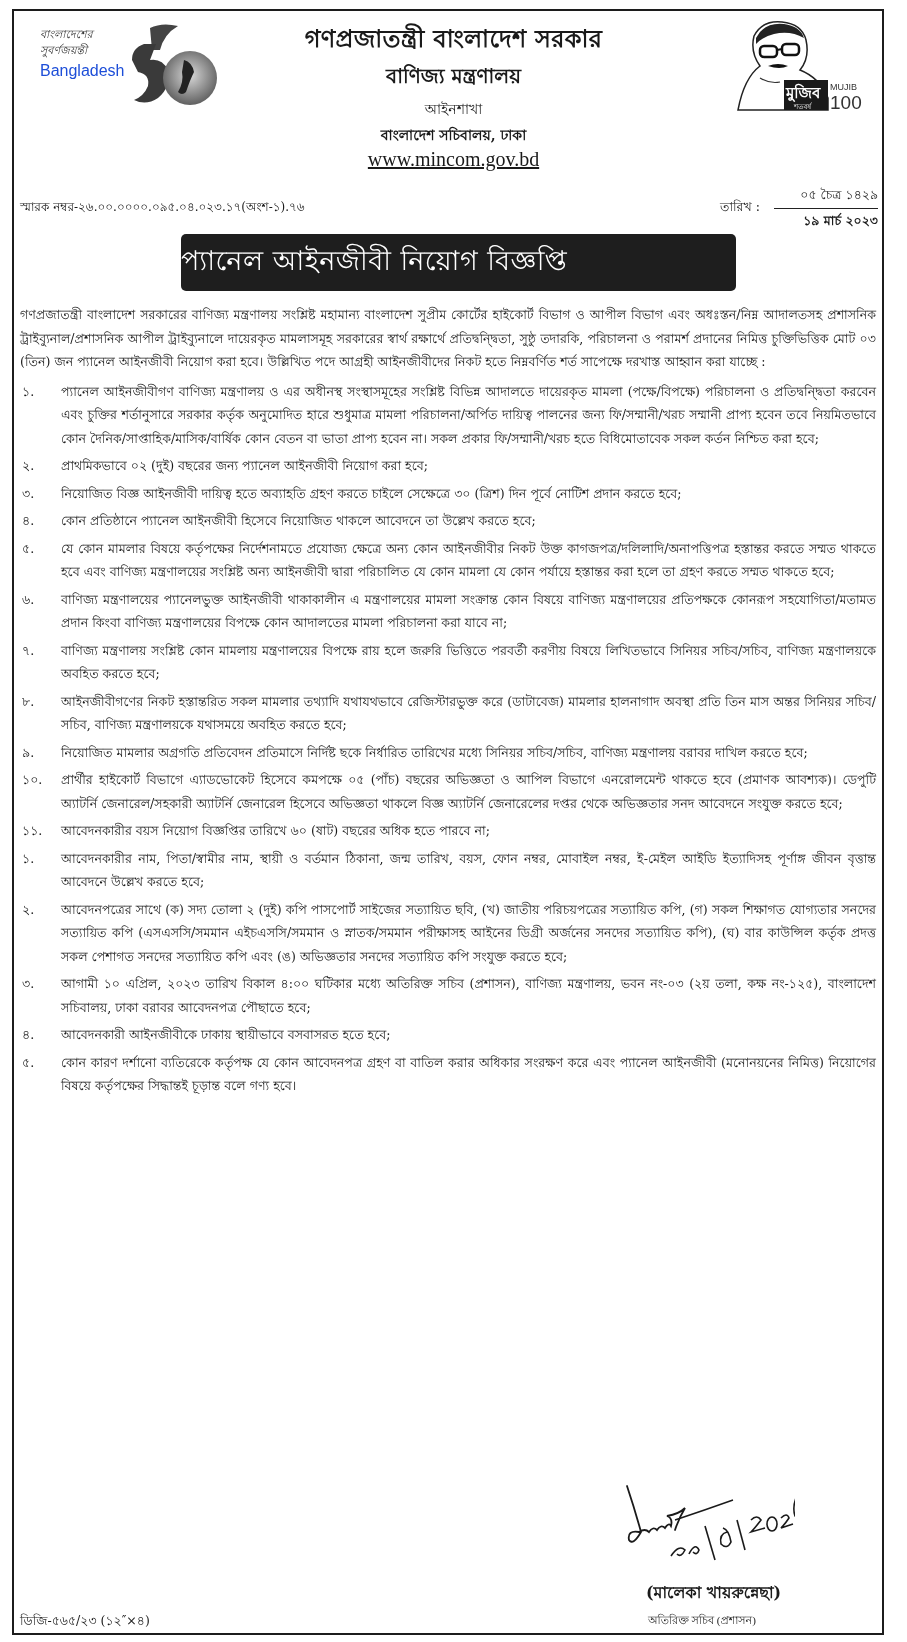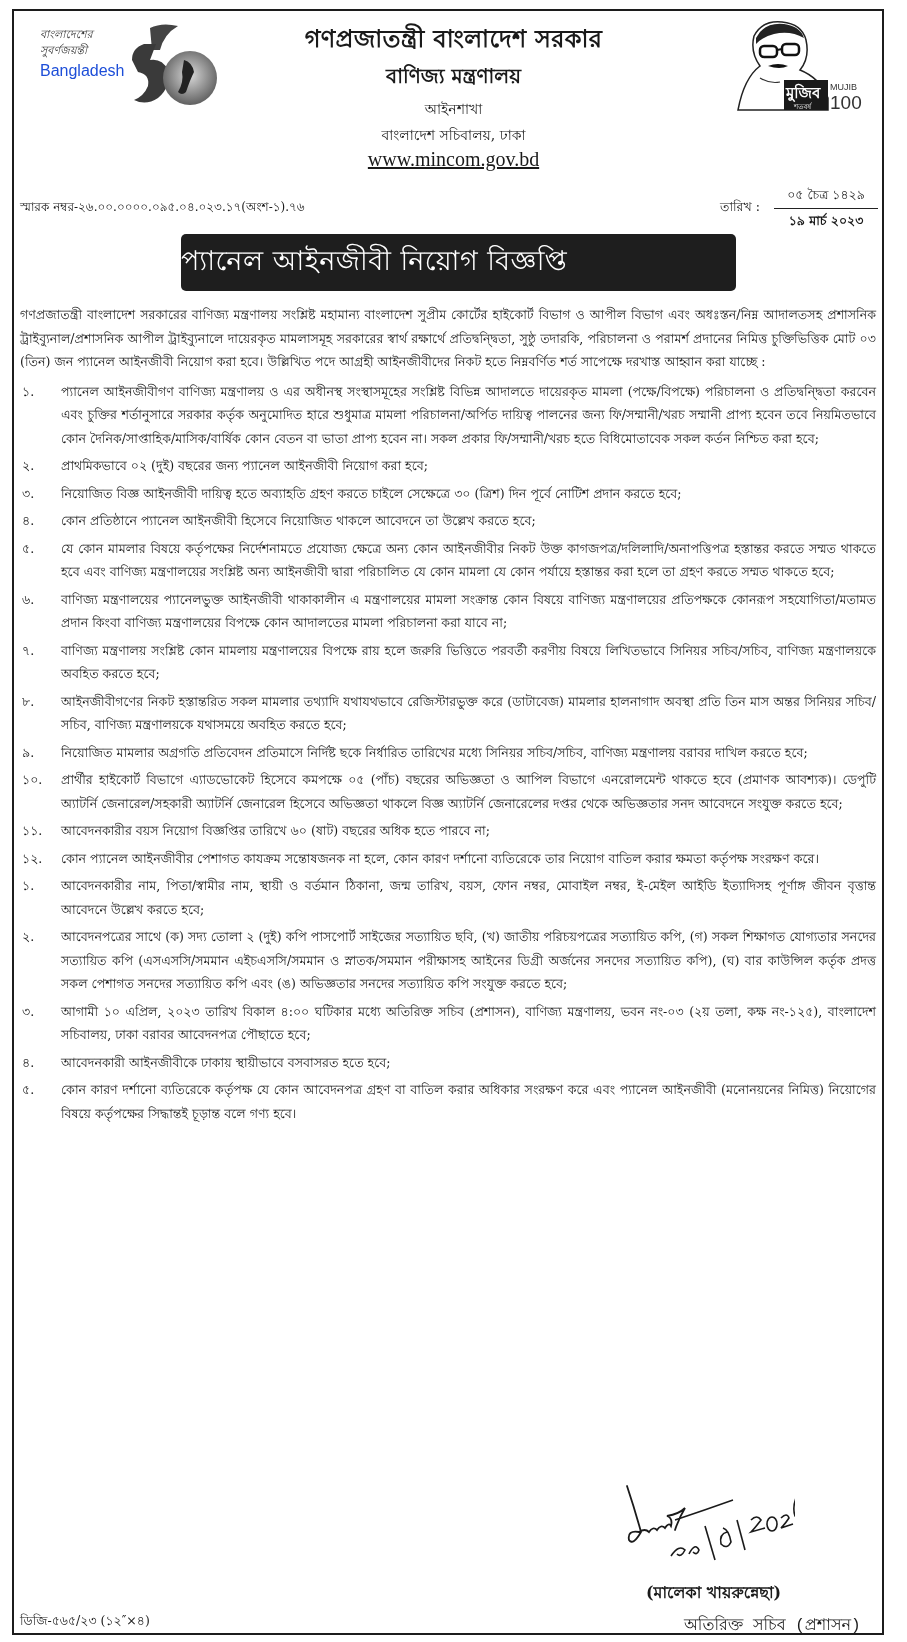--- a/index.html
+++ b/index.html
@@ -18,28 +18,28 @@
   .logo-left .bn2 { top: 24px; }
   .logo-left .en { position: absolute; left: 18px; top: 44px; font-size: 16px; color: #1d4ed8; font-family: "Liberation Sans", sans-serif; }
   .logo-left svg { position: absolute; left: 100px; top: 2px; }
 
   .logo-right { position: absolute; left: 730px; top: 18px; width: 150px; height: 95px; }
 
   .hdr { position: absolute; left: 0; width: 907px; text-align: center; }
   .hdr-gov { top: 20px; font-size: 24px; font-weight: bold; font-family: "DejaVu Serif", serif; letter-spacing: 0.3px; }
   .hdr-min { top: 61px; font-size: 20px; font-weight: bold; font-family: "DejaVu Serif", serif; }
   .hdr-wing { top: 98px; font-size: 14px; font-family: "DejaVu Serif", serif; }
-  .hdr-loc { top: 124px; font-size: 14px; font-family: "DejaVu Serif", serif; }
+  .hdr-loc { top: 124px; font-size: 14px; font-family: "DejaVu Serif", serif; font-weight: bold; }
   .hdr-web { top: 148px; font-size: 20px; font-family: "Liberation Serif", serif; }
   .hdr-web span { text-decoration: underline; }
 
   .memo { position: absolute; left: 20px; top: 198px; font-size: 12px; font-family: "DejaVu Serif", serif; }
   .date-block { position: absolute; left: 720px; top: 186px; font-size: 12.5px; font-family: "DejaVu Serif", serif; }
   .date-block .lbl { position: absolute; left: 0; top: 12px; white-space: nowrap; }
-  .date-block .frac { position: absolute; left: 54px; top: 0; width: 104px; text-align: center; }
+  .date-block .frac { position: absolute; left: 54px; top: 0; width: 104px; text-align: right; }
   .date-block .frac .top { display: block; border-bottom: 1px solid #222; padding-bottom: 2px; white-space: nowrap; }
   .date-block .frac .bot { display: block; padding-top: 3px; white-space: nowrap; font-weight: bold; }
 
   .banner {
     position: absolute; left: 181px; top: 234px; width: 555px; height: 57px;
     background: #1e1e1e; border-radius: 5px; color: #fff;
     font-size: 27px; font-family: "DejaVu Serif", serif;
     display: flex; align-items: center; justify-content: flex-start; letter-spacing: 0.5px;
   }
 
@@ -47,21 +47,21 @@
   .body { position: absolute; left: 20px; top: 303px; width: 856px; font-family: "DejaVu Serif", serif; font-size: 12.6px; line-height: 23.5px; }
   .intro { text-align: justify; text-align-last: left; margin-bottom: 6px; }
   .item { display: flex; margin-bottom: 4px; }
   .item .num { width: 41px; flex: 0 0 41px; padding-left: 2px; }
   .item .txt { flex: 1; text-align: justify; text-align-last: left; }
   .sec-title { text-decoration: underline; font-weight: bold; font-size: 13.5px; margin: 8px 0 10px 0; }
 
   .signature { position: absolute; left: 605px; top: 1470px; width: 190px; height: 100px; }
   .sign-name { position: absolute; left: 0; width: 907px; top: 1580px; text-align: left; }
   .sign-name span { position: absolute; left: 646px; font-size: 16px; font-weight: bold; font-family: "DejaVu Serif", serif; }
-  .sign-title { position: absolute; left: 684px; top: 1612px; font-size: 16px; font-family: Liberation Mono, monospace; }
+  .sign-title { position: absolute; left: 648px; top: 1612px; font-size: 11px; font-family: Liberation Serif, serif; }
   .footer-code { position: absolute; left: 20px; top: 1612px; font-size: 12.5px; font-family: "DejaVu Serif", serif; }
 </style>
 </head>
 <body>
 
 <div class="frame"></div>
 
 <div class="logo-left">
   <span class="bn1">বাংলাদেশের</span>
   <span class="bn2">সুবর্ণজয়ন্তী</span>
@@ -159,24 +159,20 @@
         <span class="txt">নিয়োজিত মামলার অগ্রগতি প্রতিবেদন প্রতিমাসে নির্দিষ্ট ছকে নির্ধারিত তারিখের মধ্যে সিনিয়র সচিব/সচিব, বাণিজ্য মন্ত্রণালয় বরাবর দাখিল করতে হবে;</span>
       </div>
     <div class="item">
         <span class="num">১০.</span>
         <span class="txt">প্রার্থীর হাইকোর্ট বিভাগে এ্যাডভোকেট হিসেবে কমপক্ষে ০৫ (পাঁচ) বছরের অভিজ্ঞতা ও আপিল বিভাগে এনরোলমেন্ট থাকতে হবে (প্রমাণক আবশ্যক)। ডেপুটি অ্যাটর্নি জেনারেল/সহকারী অ্যাটর্নি জেনারেল হিসেবে অভিজ্ঞতা থাকলে বিজ্ঞ অ্যাটর্নি জেনারেলের দপ্তর থেকে অভিজ্ঞতার সনদ আবেদনে সংযুক্ত করতে হবে;</span>
       </div>
     <div class="item">
         <span class="num">১১.</span>
         <span class="txt">আবেদনকারীর বয়স নিয়োগ বিজ্ঞপ্তির তারিখে ৬০ (ষাট) বছরের অধিক হতে পারবে না;</span>
       </div>
-    <div class="item">
-        <span class="num">১২.</span>
-        <span class="txt">কোন প্যানেল আইনজীবীর পেশাগত কাযক্রম সন্তোষজনক না হলে, কোন কারণ দর্শানো ব্যতিরেকে তার নিয়োগ বাতিল করার ক্ষমতা কর্তৃপক্ষ সংরক্ষণ করে।</span>
-      </div>
   </div>
 
 
   <div>
     <div class="item">
         <span class="num">১.</span>
         <span class="txt">আবেদনকারীর নাম, পিতা/স্বামীর নাম, স্থায়ী ও বর্তমান ঠিকানা, জন্ম তারিখ, বয়স, ফোন নম্বর, মোবাইল নম্বর, ই-মেইল আইডি ইত্যাদিসহ পূর্ণাঙ্গ জীবন বৃত্তান্ত আবেদনে উল্লেখ করতে হবে;</span>
       </div>
     <div class="item">
         <span class="num">২.</span>

